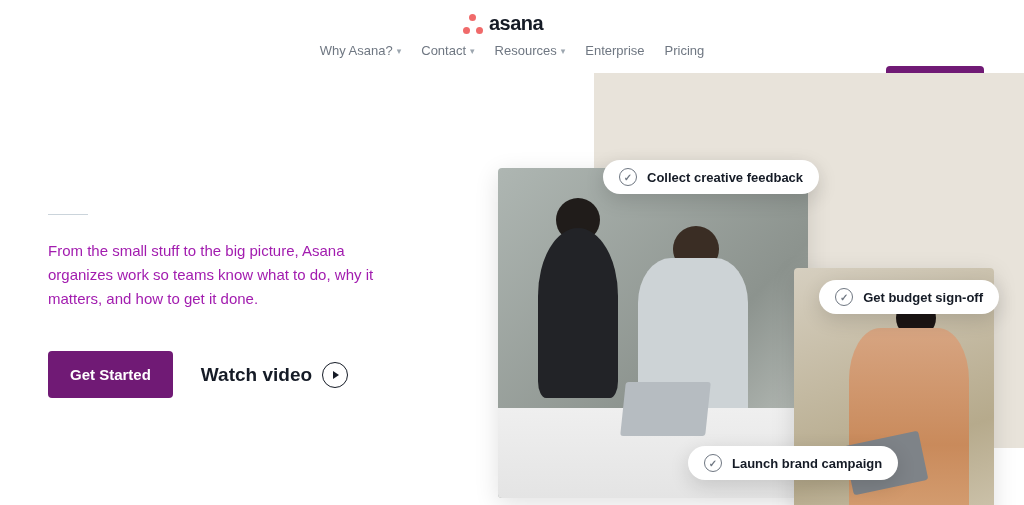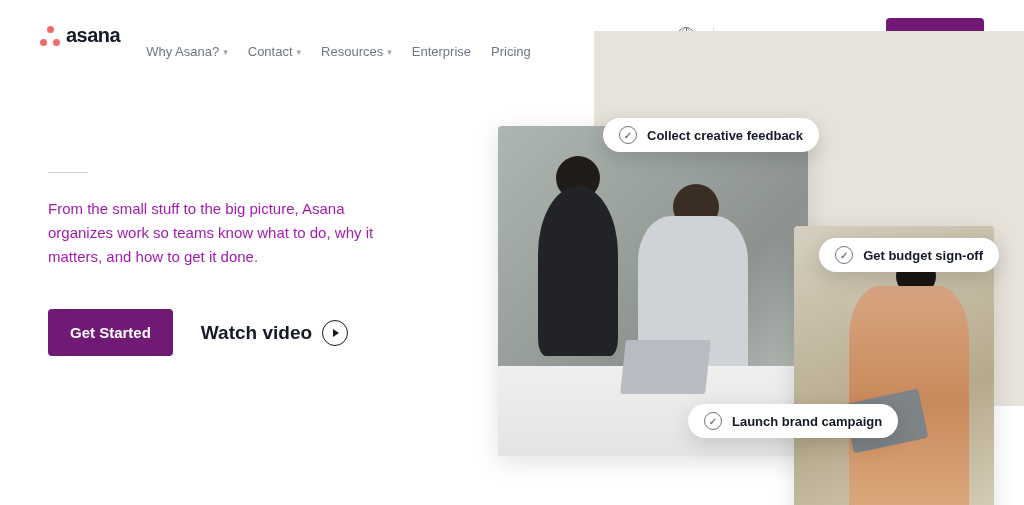--- a/index.html
+++ b/index.html
@@ -12,20 +12,21 @@
     color: #151b26;
     position: relative;
   }
   
   .nav {
     display: flex;
     align-items: center;
     padding: 12px 40px;
     font-size: 13px;
     gap: 8px;
+    flex-direction: column;
   }
   .logo {
     display: flex;
     align-items: center;
     gap: 6px;
     margin-right: 18px;
   }
   .logo-dots {
     position: relative;
     width: 20px;
@@ -35,21 +36,21 @@
     position: absolute;
     width: 7px;
     height: 7px;
     background: #f06a6a;
     border-radius: 50%;
   }
   .logo-dots span:nth-child(1){ top:0; left:6.5px; }
   .logo-dots span:nth-child(2){ bottom:0; left:0; }
   .logo-dots span:nth-child(3){ bottom:0; right:0; }
   .logo-word { font-weight: 600; font-size: 20px; letter-spacing: -0.5px; color:#151b26; }
-  .nav-links { display:flex; gap:20px; color:#6f7782;margin-top:32px; }
+  .nav-links { display:flex; gap:20px; color:#6f7782; }
   .nav-item { display:flex; align-items:center; gap:4px; cursor:pointer; }
   .chev { font-size:9px; color:#9ca6af; }
   .nav-right { margin-left:auto; display:flex; align-items:center; gap:18px; color:#6f7782; }
   .divider { width:1px; height:18px; background:#d5dce0; }
   .btn {
     background:#701a75; color:#fff; padding:10px 16px; border-radius:4px;
     font-size:13px; font-weight:500; cursor:pointer; border:none;
   }
   .globe { width:18px; height:18px; border:1.5px solid #6f7782; border-radius:50%; position:relative; }
   .globe::before { content:""; position:absolute; left:50%; top:0; bottom:0; width:1px; background:#6f7782; }

